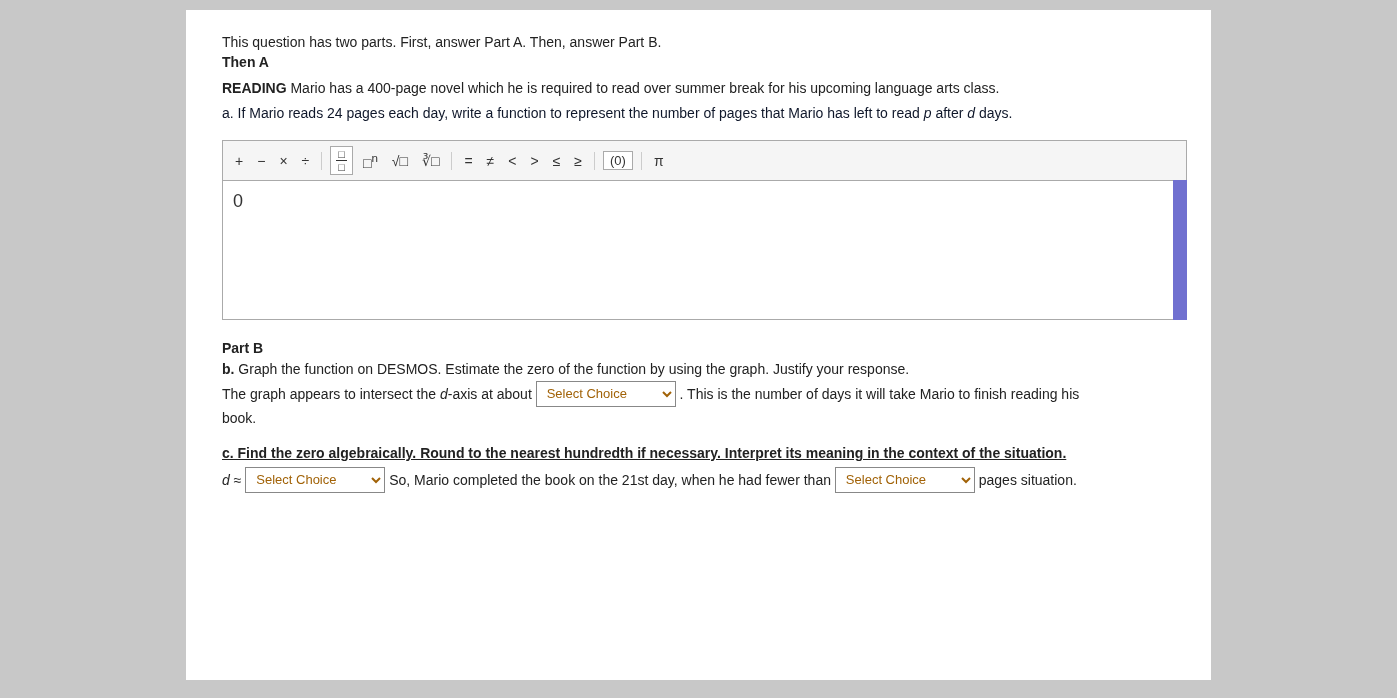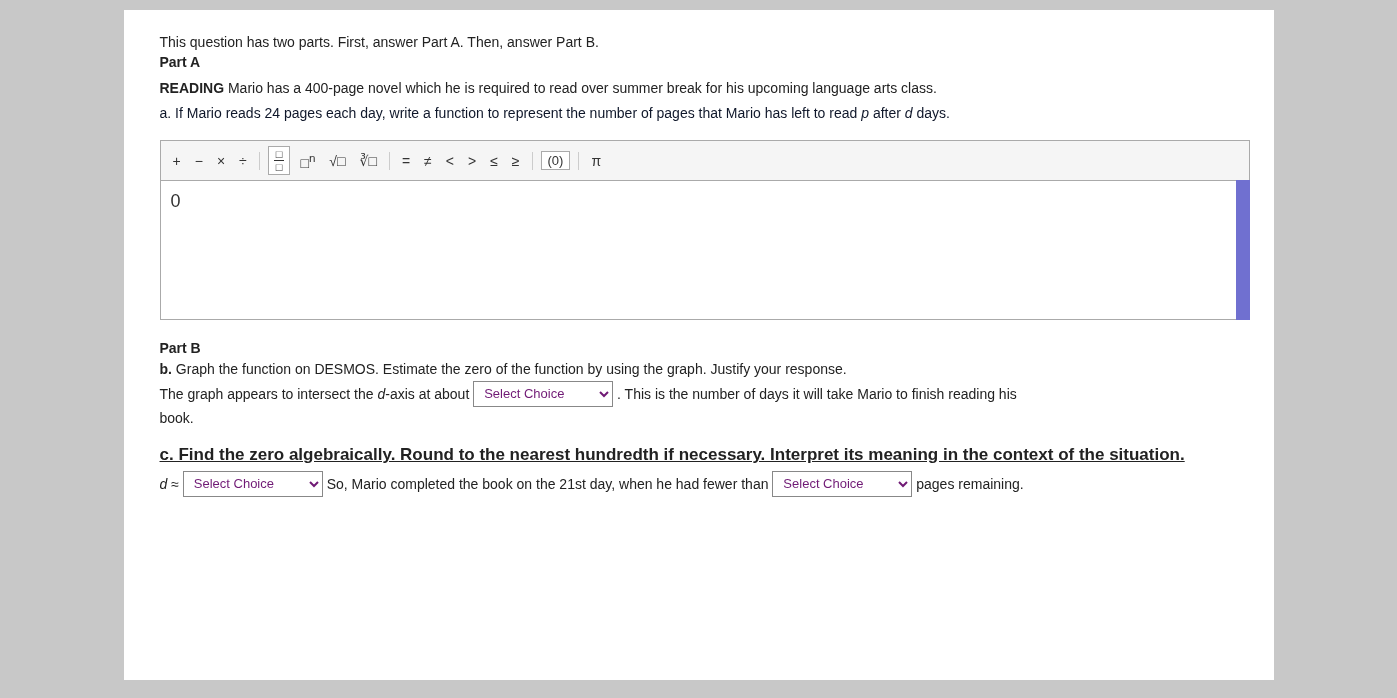--- a/index.html
+++ b/index.html
@@ -9,21 +9,21 @@
       font-size: 14px;
       color: #222;
       min-height: 698px;
       display: flex;
       align-items: flex-start;
       justify-content: center;
       padding: 10px 0;
     }
     .page-container {
       background: #fff;
-      width: 1150px;
+      width: 1025px;
       min-height: 670px;
       padding: 24px 24px 36px 36px;
       position: relative;
     }
     .intro-text {
       font-size: 14px;
       color: #222;
       margin-bottom: 4px;
     }
     .part-label {
@@ -121,21 +121,21 @@
       position: relative;
     }
     .inline-select select {
       border: 1px solid #888;
       background: #fff;
       font-size: 13px;
       padding: 2px 20px 2px 6px;
       cursor: pointer;
       appearance: auto;
       -webkit-appearance: auto;
-      color: #701a75;
+      color: #a16207;
       min-width: 140px;
       height: 26px;
     }
     .italic { font-style: italic; }
     .part-c {
       margin-top: 16px;
     }
     .part-c-label {
       font-size: 14px;
       font-weight: bold;
@@ -147,21 +147,21 @@
       color: #222;
       line-height: 1.6;
     }
   </style>
 </head>
 <body>
 
 <div class="page-container">
 
   <div class="intro-text">This question has two parts. First, answer Part A. Then, answer Part B.</div>
-  <div class="part-label">Part A</div>
+  <div class="part-label">Then A</div>
 
   <div class="reading-prompt">
     <strong>READING</strong>
     <span>Mario has a 400-page novel which he is required to read over summer break for his upcoming language arts class.</span>
   </div>
 
   <div class="sub-prompt">
     <span>a. If Mario reads 24 pages each day, write a function to represent the number of pages that Mario has left to read <span class="italic">p</span> after <span class="italic">d</span> days.</span>
   </div>
 
@@ -216,21 +216,21 @@
           <option value="21">21</option>
           <option value="24">24</option>
           <option value="500">500</option>
         </select>
       </span>
       <span>. This is the number of days it will take Mario to finish reading his</span><br>
       <span>book.</span>
     </div>
 
     <div class="part-c">
-      <div class="part-c-label" style="font-weight:bold; text-decoration:underline; font-size:17px; margin-bottom:6px;">
+      <div class="part-c-label" style="font-weight:bold; text-decoration:underline; font-size:14px; margin-bottom:6px;">
         c. Find the zero algebraically. Round to the nearest hundredth if necessary. Interpret its meaning in the context of the situation.
       </div>
       <div class="part-c-text">
         <span><span class="italic">d</span> ≈ </span>
         <span class="inline-select">
           <select>
             <option value="">Select Choice</option>
             <option value="20">20</option>
             <option value="20.83">20.83</option>
             <option value="20.87">20.87</option>
@@ -242,18 +242,18 @@
         <span class="inline-select">
           <select>
             <option value="">Select Choice</option>
             <option value="1">1</option>
             <option value="2">2</option>
             <option value="8">8</option>
             <option value="20">20</option>
             <option value="24">24</option>
           </select>
         </span>
-        <span> pages remaining.</span>
+        <span> pages situation.</span>
       </div>
     </div>
   </div>
 
 </div>
 
 </body></html>

